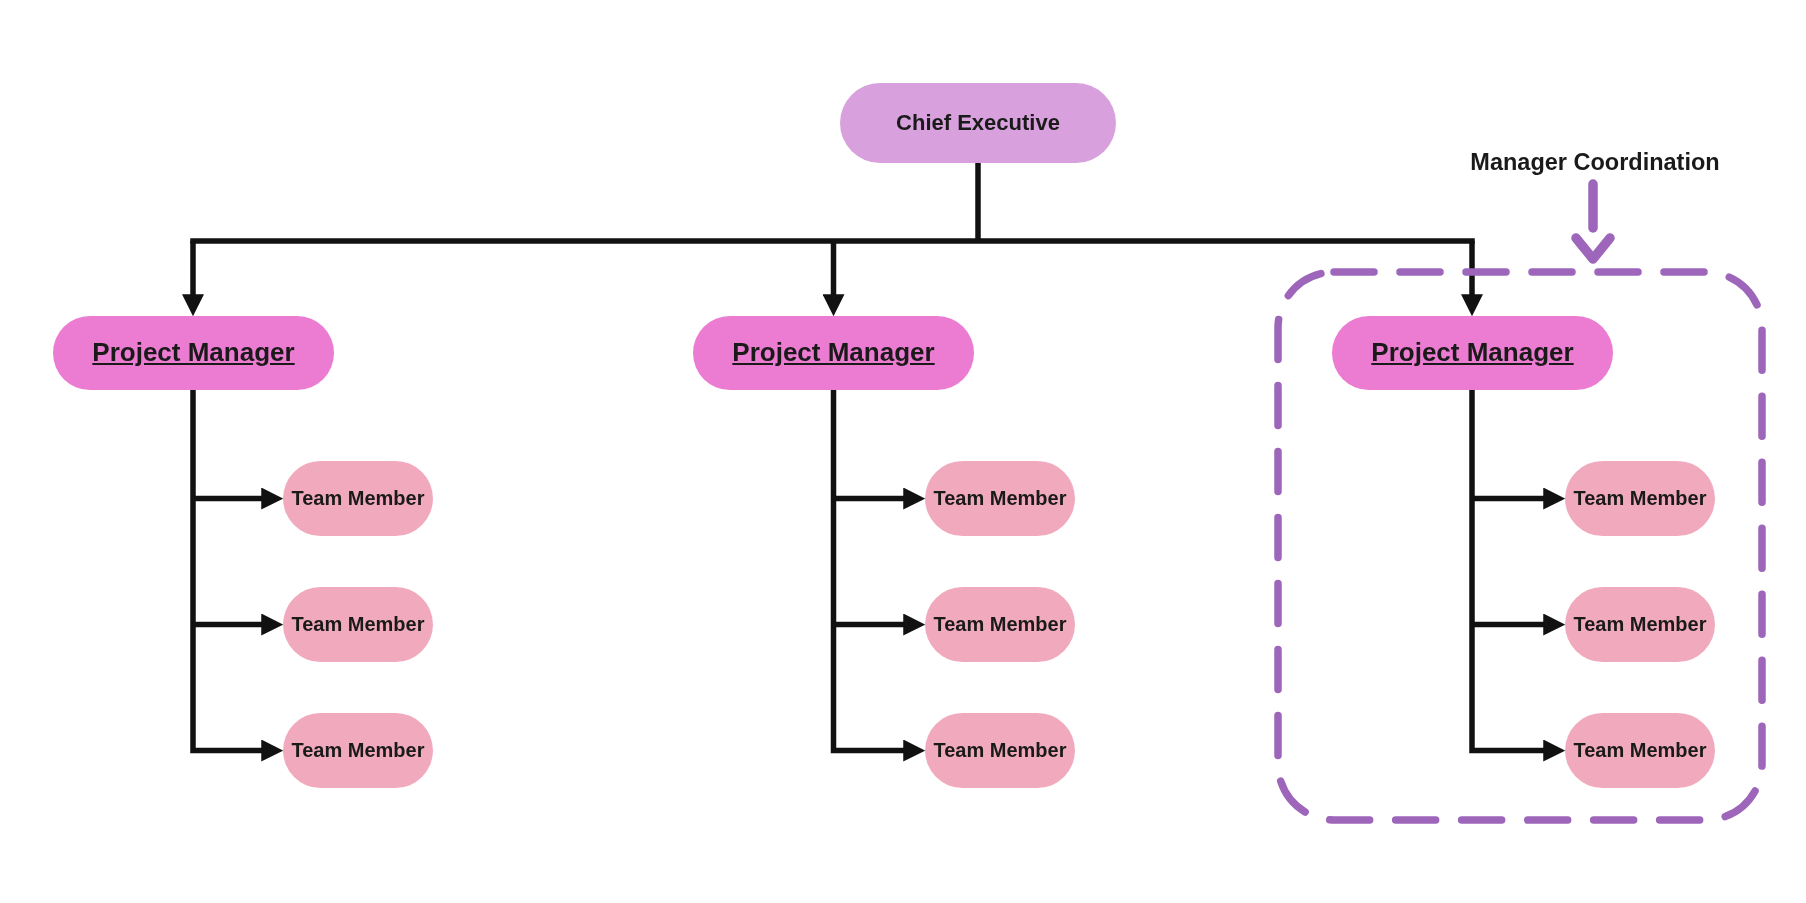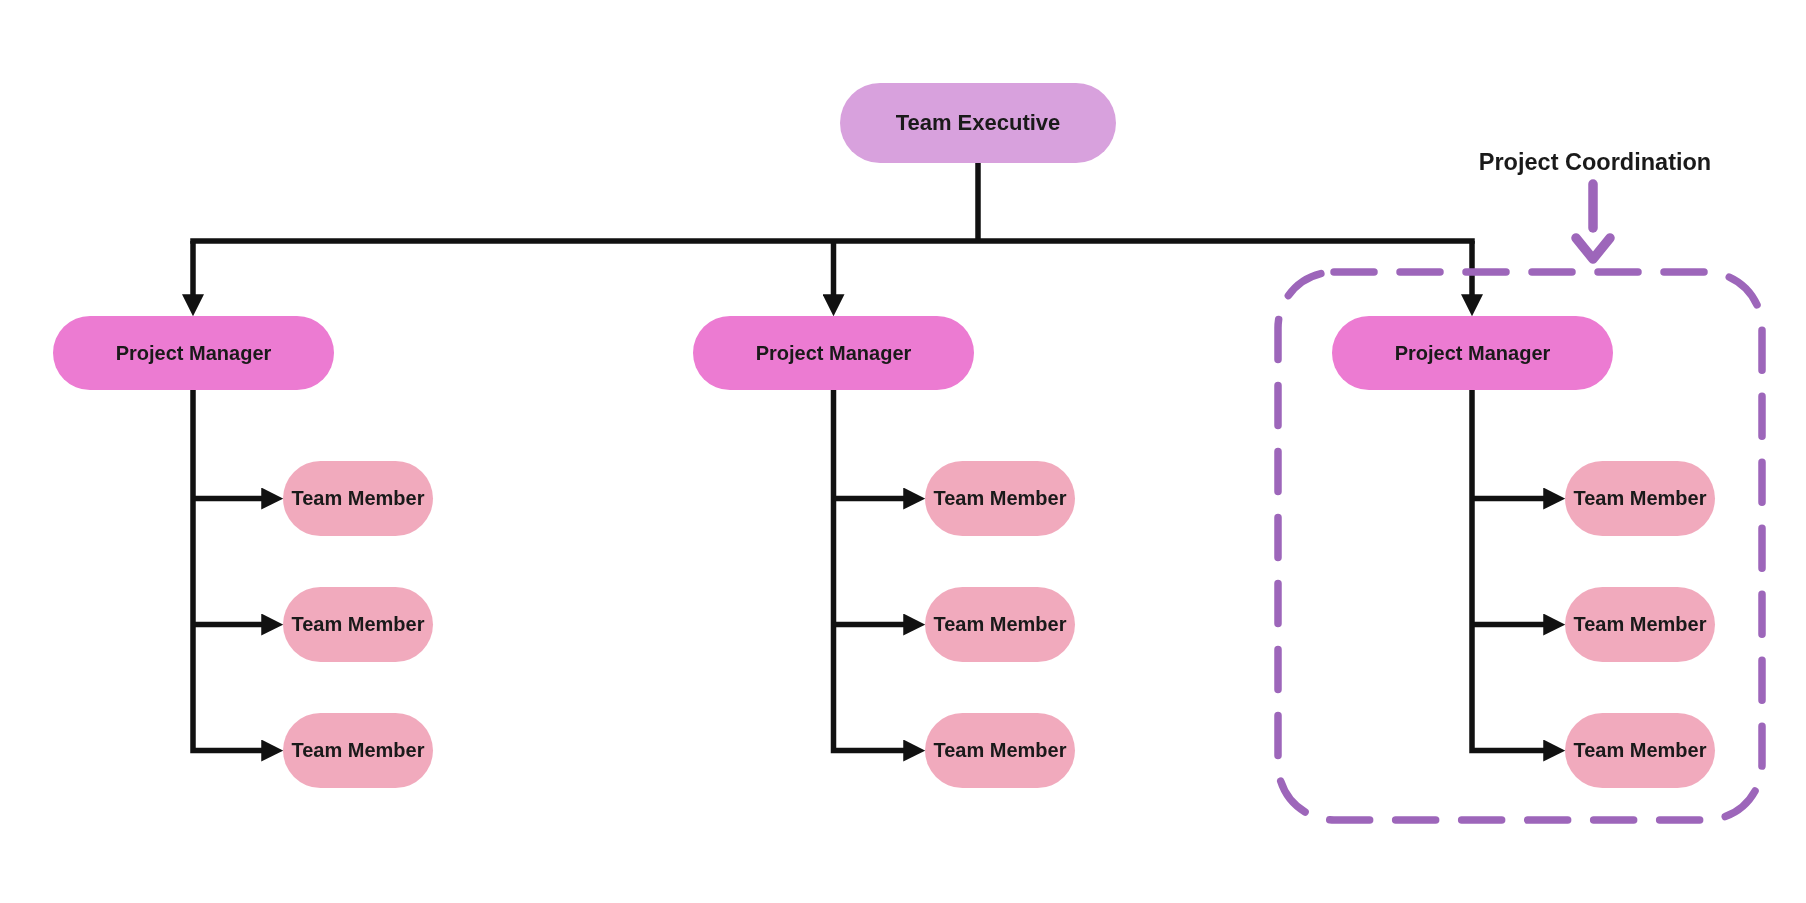--- a/index.html
+++ b/index.html
@@ -19,21 +19,21 @@
     align-items: center;
     justify-content: center;
     text-align: center;
     border-radius: 40px;
     font-weight: 700;
     color: var(--text, #1a1a1a);
     line-height: 1.22;
     z-index: 2;
   }
   .node.exec    { background: var(--executive-fill, #d8a1dd); font-size: 22px; }
-  .node.manager { background: var(--manager-fill, #ec7bd2);  font-size: 20px; }
+  .node.manager { background: var(--manager-fill, #ec7bd2);  font-size: 26px; text-decoration: underline; }
   .node.member  { background: var(--member-fill, #f1aabd);   font-size: 20px; border-radius: 38px; }
 
   .annotation-label {
     position: absolute;
     left: 1595px; top: 149px;
     transform: translateX(-50%);
     white-space: nowrap;
     font-size: 23.5px;
     font-weight: 700;
     color: var(--text, #1a1a1a);
@@ -87,21 +87,21 @@
 
     <rect class="coordination-zone" x="1278" y="272" width="484" height="548" rx="56"></rect>
 
     <g>
       <path class="coordination-arrow" d="M1593 184 V228"></path>
       <path class="coordination-arrow" d="M1576 238 L1593 259 L1610 238"></path>
     </g>
   </svg>
 
   <div class="node exec" style="left:840px; top:83px; width:276px; height:80px;">
-    <span>Team Executive</span>
+    <span>Chief Executive</span>
   </div>
 
   <div class="node manager" style="left:53px; top:316px; width:281px; height:74px;">
     <span>Project Manager</span>
   </div>
   <div class="node manager" style="left:693px; top:316px; width:281px; height:74px;">
     <span>Project Manager</span>
   </div>
   <div class="node manager" style="left:1332px; top:316px; width:281px; height:74px;">
     <span>Project Manager</span>
@@ -130,15 +130,15 @@
   <div class="node member" style="left:1565px; top:461px; width:150px; height:75px;">
     <span>Team Member</span>
   </div>
   <div class="node member" style="left:1565px; top:587px; width:150px; height:75px;">
     <span>Team Member</span>
   </div>
   <div class="node member" style="left:1565px; top:713px; width:150px; height:75px;">
     <span>Team Member</span>
   </div>
 
-  <div class="annotation-label">Project Coordination</div>
+  <div class="annotation-label">Manager Coordination</div>
 
 </div>
 
 </body></html>

